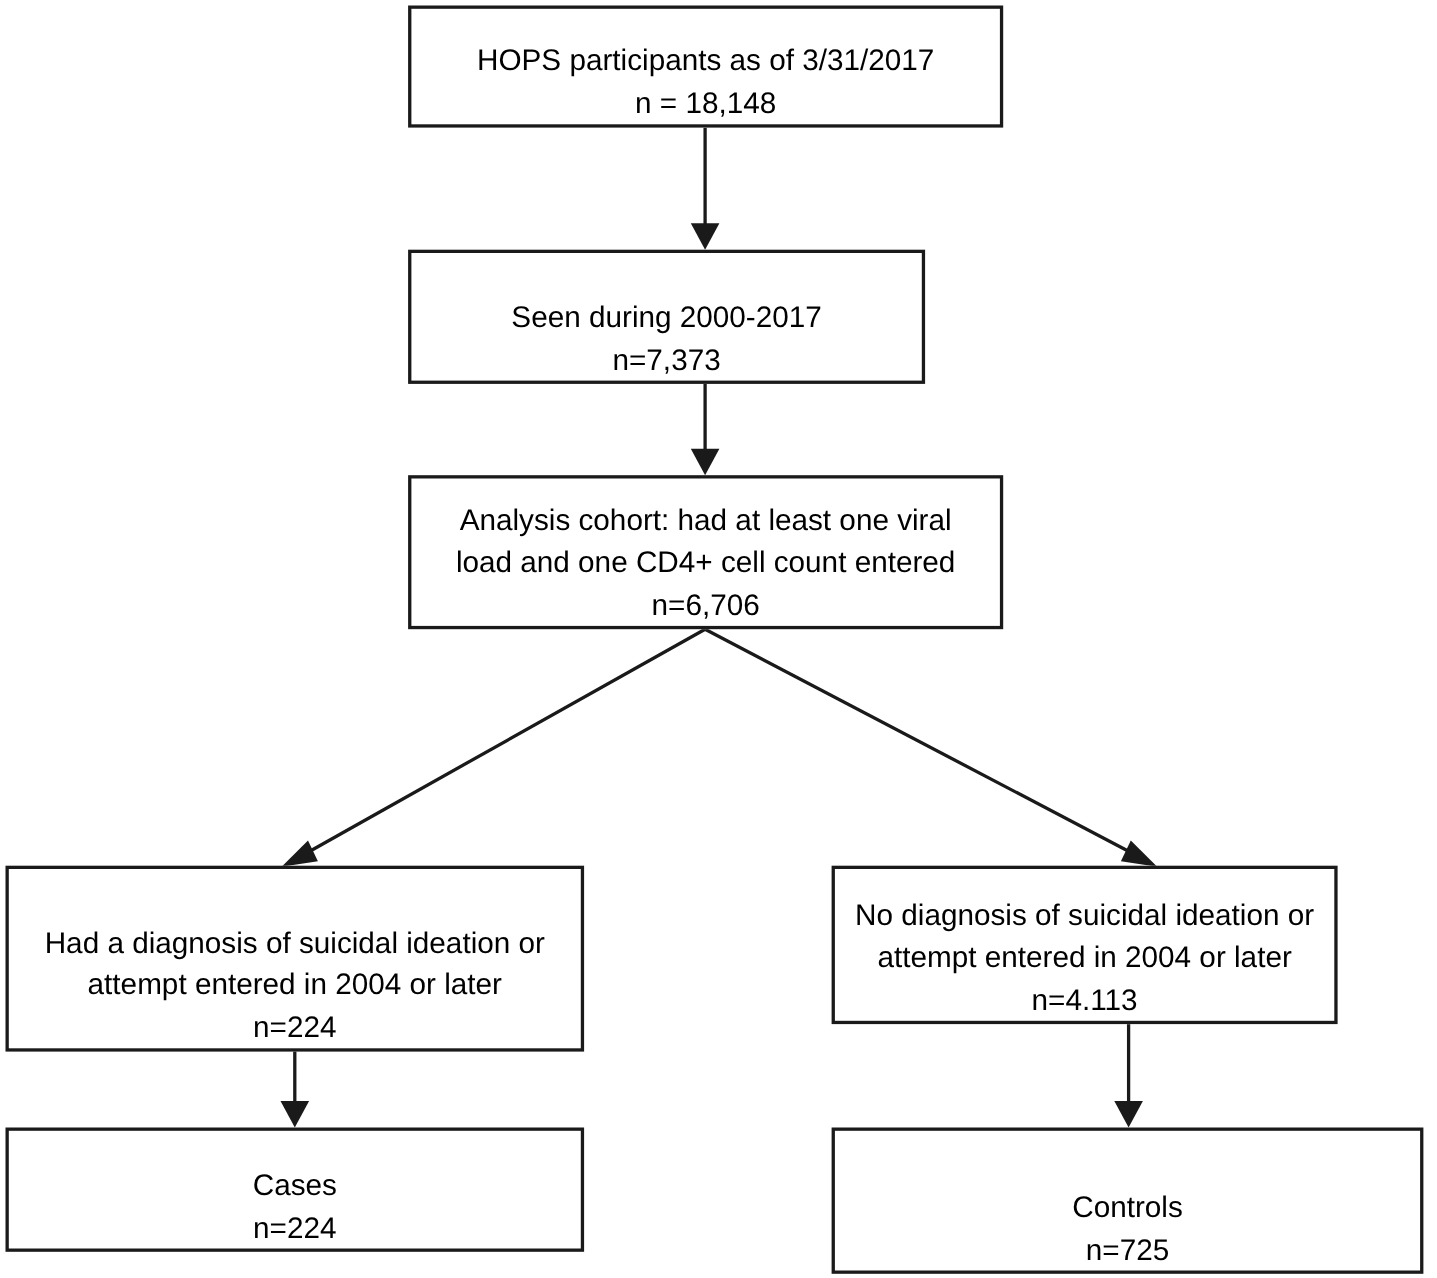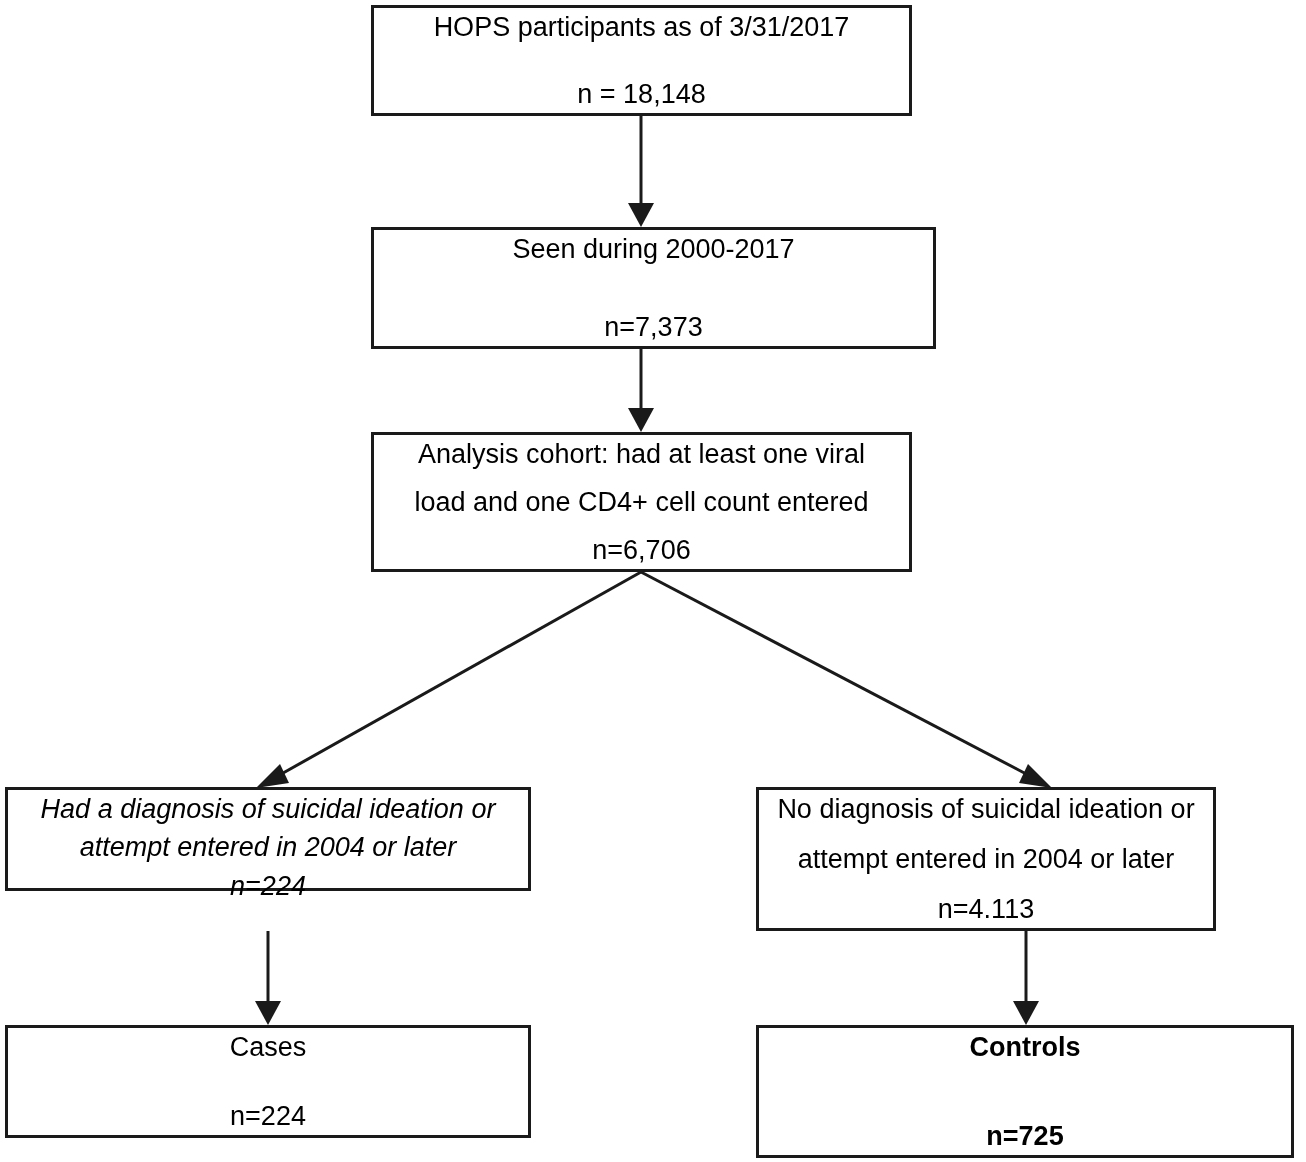--- a/index.html
+++ b/index.html
@@ -28,44 +28,44 @@
     pointer-events: none;
   }
   .node {
     position: absolute;
     box-sizing: border-box;
     border: 3px solid #1a1a1a;
     background: #ffffff;
     display: flex;
     flex-direction: column;
     align-items: center;
-    justify-content: space-between;
+    justify-content: flex-end;
     text-align: center;
     line-height: 1.42;
     font-size: 27px;
     color: #000000;
     z-index: 2;
   }
   .node .line {
     display: block;
     white-space: nowrap;
   }
 
   
   #node-hops       { left: 371px;  top: 5px;    width: 541px; height: 111px; }
   
-  #node-seen       { left: 371px;  top: 227px;  width: 565px; height: 122px; }
+  #node-seen       { left: 371px;  top: 227px;  width: 470px; height: 122px; }
   
   #node-cohort     { left: 371px;  top: 432px;  width: 541px; height: 140px; }
   
-  #node-case-crit  { left: 5px;    top: 787px;  width: 526px; height: 104px; font-style: italic; }
+  #node-case-crit  { left: 5px;    top: 787px;  width: 526px; height: 169px; }
   #node-ctrl-crit  { left: 756px;  top: 787px;  width: 460px; height: 144px; }
   
   #node-cases      { left: 5px;    top: 1025px; width: 526px; height: 113px; }
-  #node-controls   { left: 756px;  top: 1025px; width: 538px; height: 133px; font-weight: bold; }
+  #node-controls   { left: 756px;  top: 1025px; width: 538px; height: 133px; }
 </style>
 </head>
 <body>
 
 <div id="flowchart">
 
   <svg class="connector-layer" viewBox="0 0 1306 1162" width="1306" height="1162" xmlns="http://www.w3.org/2000/svg">
 
     <g>
       <line x1="641" y1="116" x2="641" y2="205" stroke="#1a1a1a" stroke-width="3"></line>

